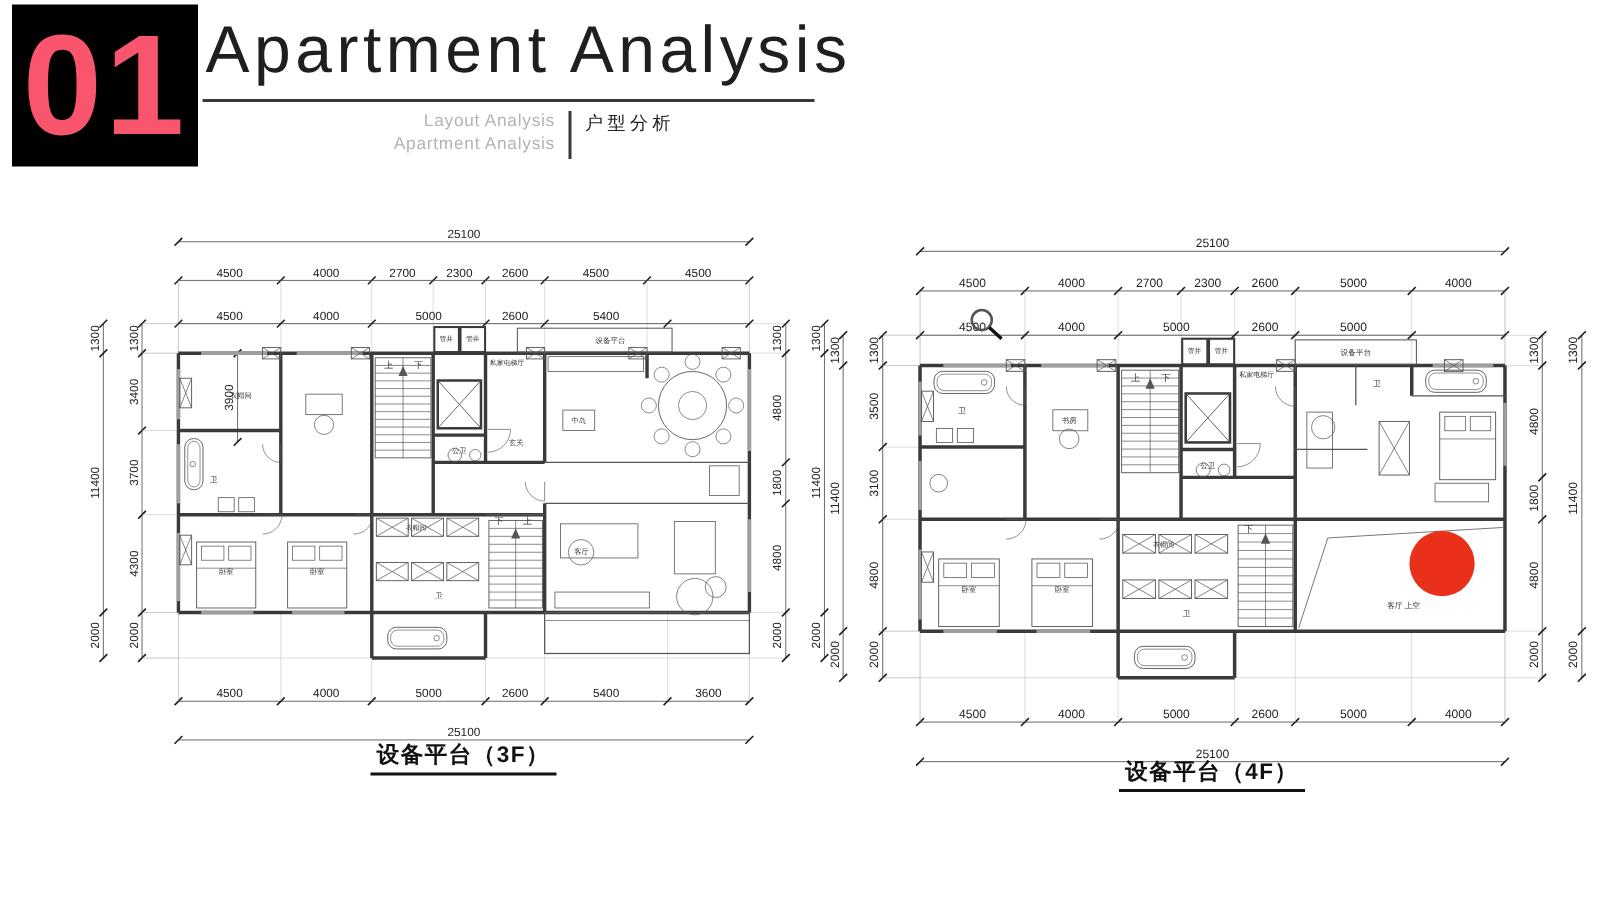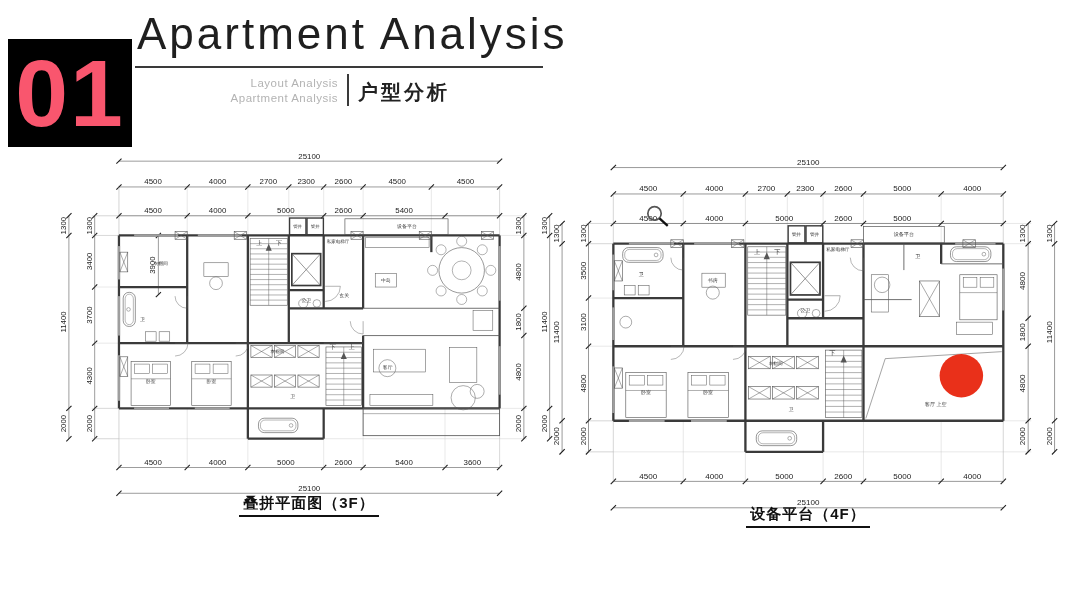--- a/index.html
+++ b/index.html
@@ -5,34 +5,34 @@
   html,body{margin:0;padding:0;}
   body{width:1080px;height:608px;background:#ffffff;position:relative;overflow:hidden;
        font-family:"Liberation Sans",sans-serif;}
   .index-box{position:absolute;left:8px;top:3px;width:124px;height:108px;background:#000;
              display:flex;align-items:center;justify-content:center;}
   .index-num{font-size:95px;font-weight:700;line-height:1;letter-spacing:2px;}
   .page-title{position:absolute;left:137px;top:9px;font-size:44px;font-weight:300;
               letter-spacing:3px;color:#1f1f1f;margin:0;white-space:nowrap;}
   .title-rule{position:absolute;left:135px;top:66px;width:408px;height:2px;background:#3a3a3a;}
   .subtitle{position:absolute;left:150px;top:74px;width:300px;display:flex;
-            align-items:flex-end;justify-content:flex-end;gap:9px;}
+            align-items:flex-start;justify-content:flex-end;gap:9px;}
   .sub-en{text-align:right;font-size:11.5px;color:#b3b3b3;line-height:1.3;letter-spacing:.5px;}
   .vbar{width:2px;height:32px;background:#3a3a3a;}
-  .sub-cn{font-size:20px;color:#222;letter-spacing:3px;font-weight:700;}
+  .sub-cn{font-size:12px;color:#222;letter-spacing:3px;font-weight:400;}
   figure{margin:0;position:absolute;}
   figcaption{position:absolute;text-align:center;}
   .plan-caption{display:inline-block;font-size:15px;font-weight:700;color:#111;
                 letter-spacing:1px;border-bottom:2px solid #111;padding:0 4px 2px 4px;}
   svg{display:block;font-family:"Liberation Sans",sans-serif;}
 </style>
 </head>
 <body>
 
-<div class="index-box" style="background: rgb(0, 0, 0); margin-top: 36px;">
+<div class="index-box" style="background: rgb(0, 0, 0);">
   <span class="index-num" style="color: rgb(249, 86, 110);">01</span>
 </div>
 <h1 class="page-title">Apartment Analysis</h1>
 <div class="title-rule"></div>
 <div class="subtitle">
   <div class="sub-en">
     <div>Layout Analysis</div>
     <div>Apartment Analysis</div>
   </div>
   <div class="vbar"></div>
@@ -367,21 +367,21 @@
         <text x="2100" y="11000" font-size="320" fill="#333333" text-anchor="middle">卧室</text>
         <text x="6100" y="11000" font-size="320" fill="#333333" text-anchor="middle">卧室</text>
         <text x="10450" y="9080" font-size="300" fill="#333333" text-anchor="middle">衣帽间</text>
         <text x="11450" y="12050" font-size="320" fill="#333333" text-anchor="middle">卫</text>
         <text x="14100" y="8800" font-size="400" fill="#333333" text-anchor="middle">下</text>
         <text x="15350" y="8800" font-size="400" fill="#333333" text-anchor="middle">上</text>
       </g>
     </svg>
 </figure>
 <figcaption style="left:189px;top:494px;width:240px;">
-  <span class="plan-caption">叠拼平面图（3F）</span>
+  <span class="plan-caption">设备平台（3F）</span>
 </figcaption>
 
 <figure style="left:545px;top:152px;width:522px;height:376px;">
   <svg id="svg4F" width="522" height="376" viewBox="-4400 -4600 33600 24200">
       <g>
         <line x1="-1800" y1="0" x2="26900" y2="0" stroke="#bcbcbc" stroke-width="22"></line>
         <line x1="-1800" y1="1300" x2="26900" y2="1300" stroke="#bcbcbc" stroke-width="22"></line>
         <line x1="-1800" y1="12700" x2="26900" y2="12700" stroke="#bcbcbc" stroke-width="22"></line>
         <line x1="-1800" y1="14700" x2="26900" y2="14700" stroke="#bcbcbc" stroke-width="22"></line>
         <line x1="0" y1="-2000" x2="0" y2="16700" stroke="#bcbcbc" stroke-width="22"></line>

